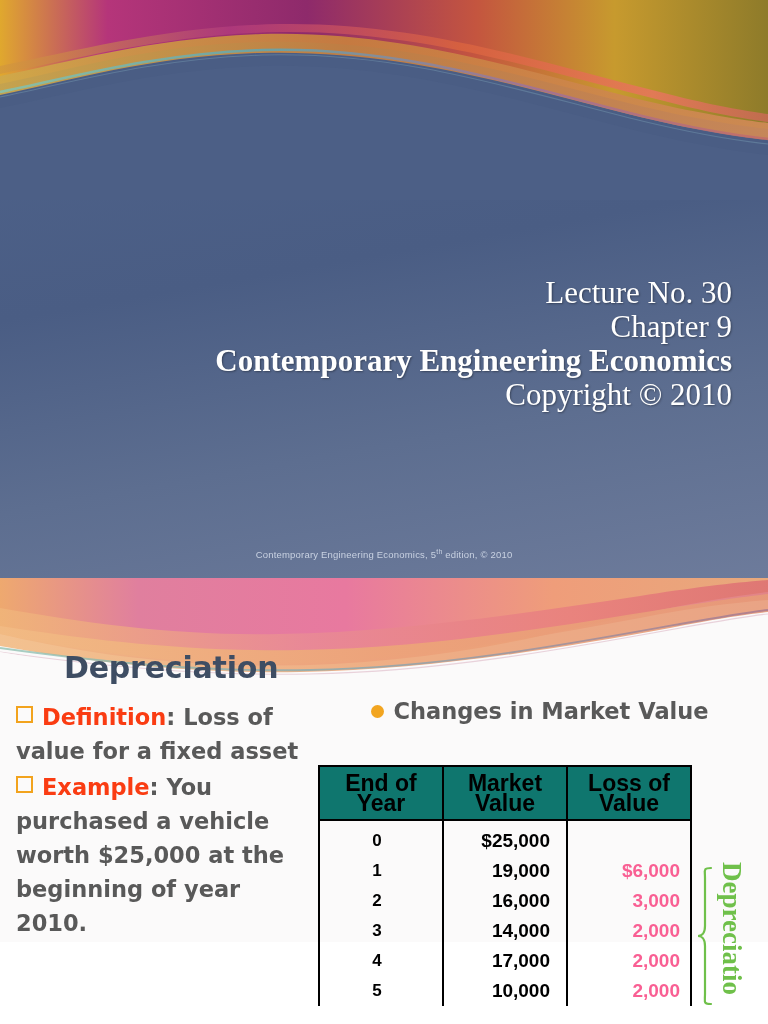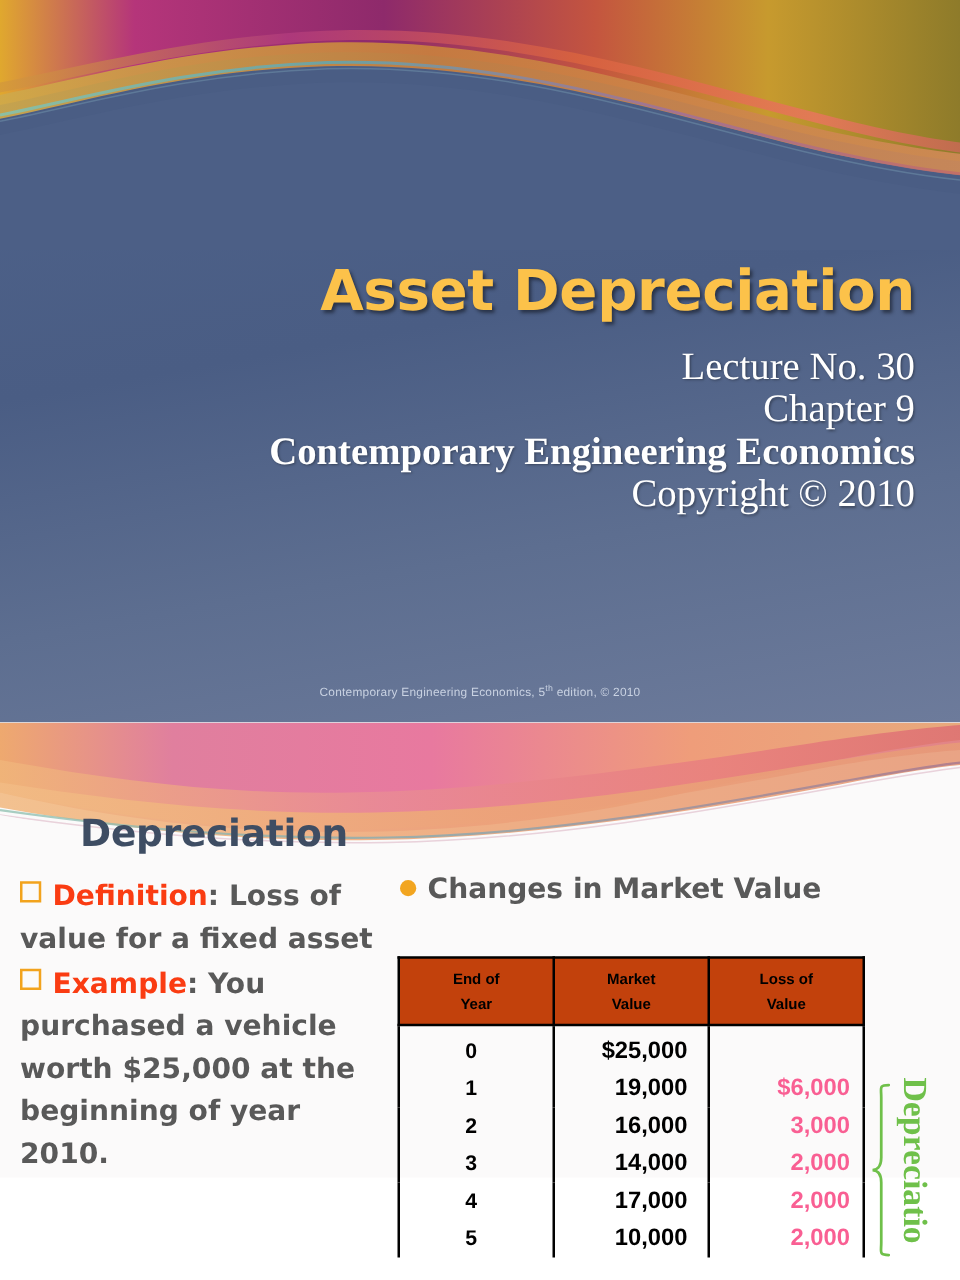--- a/index.html
+++ b/index.html
@@ -70,35 +70,35 @@
     display:inline-block;width:13px;height:13px;
     border:2.5px solid #f2a31d;background:transparent;
     margin-right:9px;vertical-align:2px;
   }
   .kw{color:#fa3c12;}
 
   
   .rightcol{position:absolute;left:320px;top:120px;width:440px;}
   .cmv{
     font-size:22.5px;font-weight:bold;color:#595959;
-    font-family:"DejaVu Sans", sans-serif;white-space:nowrap;
+    font-family:"DejaVu Sans", sans-serif;white-space:nowrap;text-align:center;
   }
   .dot{
     display:inline-block;width:13px;height:13px;border-radius:50%;
     background:#f2a520;margin-right:9px;vertical-align:1px;
   }
 
   table.mv{
     position:absolute;left:318px;top:765px;
     width:374px;border-collapse:collapse;
     table-layout:fixed;
   }
   table.mv th{
-    background:#c2410c;border:2px solid #000;
-    font-size:12px;font-weight:bold;color:#000;
+    background:#0f766e;border:2px solid #000;
+    font-size:23px;font-weight:bold;color:#000;
     padding:6px 2px;line-height:20px;
     font-family:"Liberation Sans", sans-serif;
     margin-top:39px;
   }
   table.mv td{
     border-left:2px solid #000;border-right:2px solid #000;
     font-size:19px;font-weight:bold;color:#000;
     padding:1px 10px 1px 2px;line-height:28px;
     font-family:"Liberation Sans", sans-serif;
   }
@@ -163,21 +163,20 @@
       <rect x="0" y="0" width="768" height="200" fill="url(#g1)"></rect>
       <path d="M0,200 L0,84 C70,70 150,45 260,42 C400,38 520,76 640,106 C690,118 740,126 768,129 L768,200 Z" fill="#4a5d84"></path>
       <path d="M0,76 C70,62 150,38 262,34 C402,30 520,70 642,100 C692,112 740,120 768,123 L768,140 C740,137 690,129 640,117 C520,87 400,49 260,53 C150,56 70,81 0,95 Z" fill="url(#g3)" opacity=".92"></path>
       <path d="M0,66 C80,50 170,26 280,24 C420,22 540,62 660,92 C706,104 744,111 768,114 L768,122 C744,119 706,112 660,100 C540,70 420,30 280,32 C170,34 80,58 0,74 Z" fill="url(#g2)" opacity=".85"></path>
       <path d="M0,92 C70,78 150,54 262,50 C402,46 520,86 642,116 C692,128 740,136 768,139" fill="none" stroke="url(#gl)" stroke-width="2.4" opacity=".8"></path>
       <path d="M0,97 C70,83 150,59 262,55 C402,51 520,91 642,121 C692,133 740,141 768,144" fill="none" stroke="#6f8faa" stroke-width="1.2" opacity=".55"></path>
       <path d="M0,200 L0,108 C70,94 150,70 262,66 C402,62 520,102 642,132 C692,144 740,152 768,155 L768,200 Z" fill="#4c5f86"></path>
     </svg>
   </div>
 
-  <div class="title">Asset Depreciation</div>
 
   <div class="sub s1">Lecture No. 30</div>
   <div class="sub s2">Chapter 9</div>
   <div class="sub s3">Contemporary Engineering Economics</div>
   <div class="sub s4">Copyright © 2010</div>
 
   <div class="footer"><span>Contemporary Engineering Economics, 5</span><sup>th</sup><span> edition, © 2010</span></div>
 </div>
 
 <div id="slide2">

